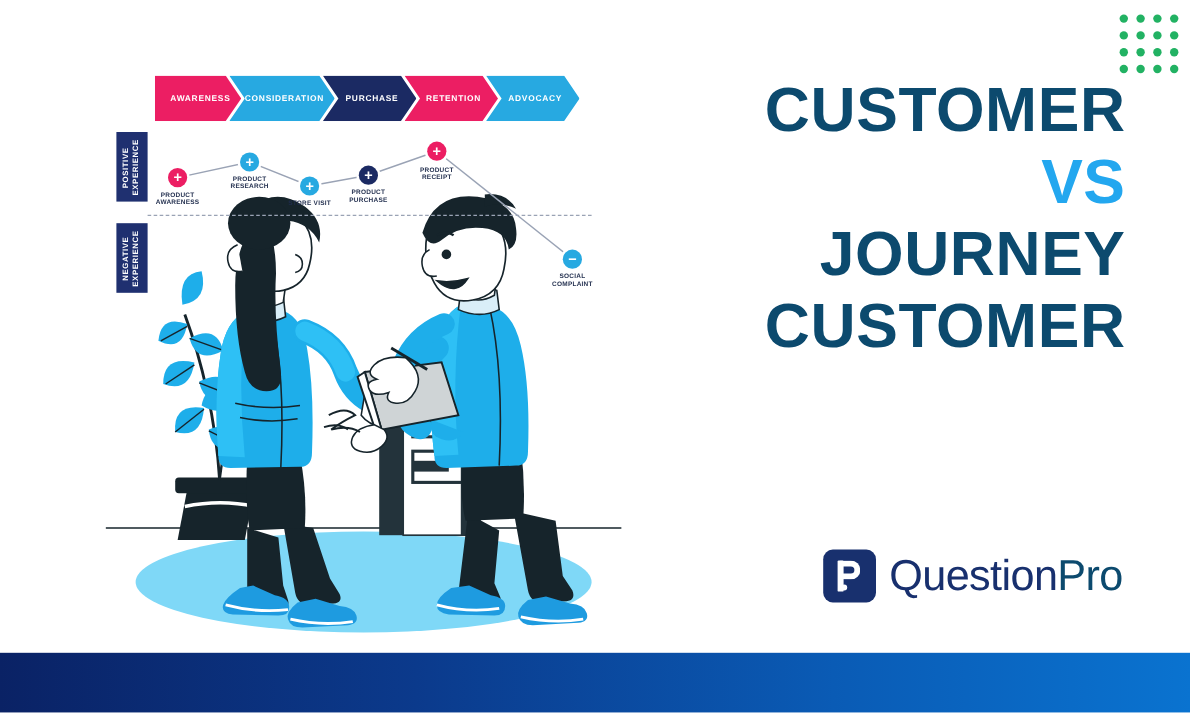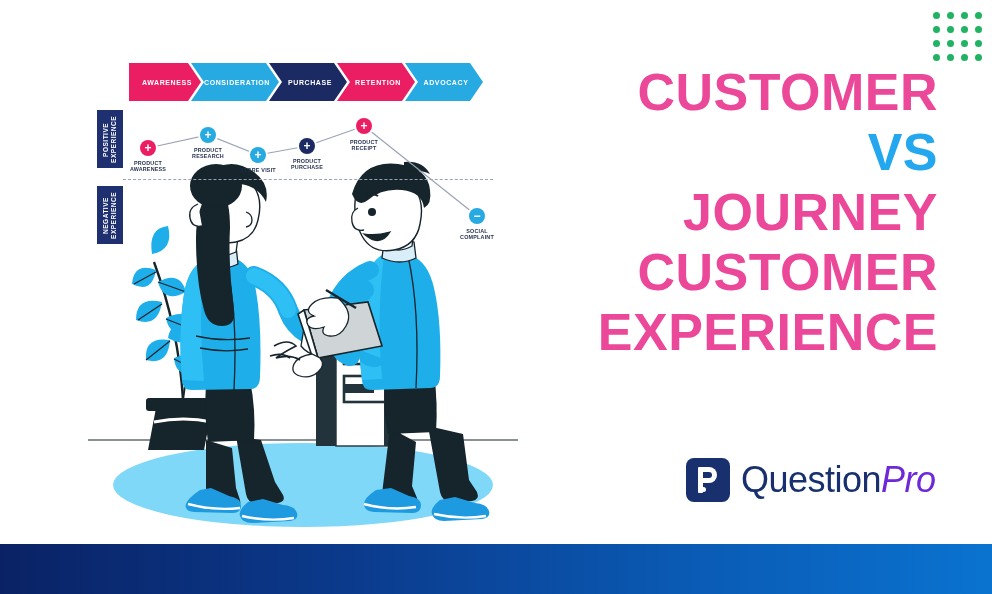--- a/index.html
+++ b/index.html
@@ -58,21 +58,21 @@
     top: 62px;
     width: 378px;
     text-align: right;
   }
   .title-line {
     font-family: "Liberation Sans", sans-serif;
     font-weight: bold;
     font-size: 52px;
     line-height: 60px;
     letter-spacing: 0.5px;
-    color: #ec4899;
+    color: #0c4a6e;
     white-space: nowrap;
   }
   .title-line.accent { color: #23a7ef; }
 
   
   .logo {
     position: absolute;
     left: 686px;
     top: 458px;
     display: flex;
@@ -116,21 +116,21 @@
     border-radius: 50%;
     background: #ffffff;
   }
   .logo-text {
     font-family: "Liberation Sans", sans-serif;
     font-size: 36px;
     line-height: 36px;
     letter-spacing: -0.5px;
   }
   .logo-text .q { color: #18306e; }
-  .logo-text .p { color: #6d28d9; font-style: italic; }
+  .logo-text .p { color: #0c4a6e; }
 
   
   .stage-banner {
     position: absolute;
     left: 129px;
     top: 63px;
     height: 38px;
     display: flex;
   }
   .stage {
@@ -422,21 +422,20 @@
       <div class="tp" style="left: 469px; top: 208px; background: rgb(39, 169, 225);">−</div>
       <div class="tp-label" style="left: 477px; top: 228px;">SOCIAL
 COMPLAINT</div>
     </div>
 
   <div class="title-block">
     <div class="title-line">CUSTOMER</div>
     <div class="title-line accent">VS</div>
     <div class="title-line">JOURNEY</div>
     <div class="title-line">CUSTOMER</div>
-    <div class="title-line">EXPERIENCE</div>
   </div>
 
   <div class="logo">
     <div class="logo-mark">
       <div class="pbar"></div>
       <div class="pbowl"></div>
       <div class="pdot"></div>
     </div>
     <div class="logo-text">
       <span class="q">Question</span><span class="p">Pro</span>

